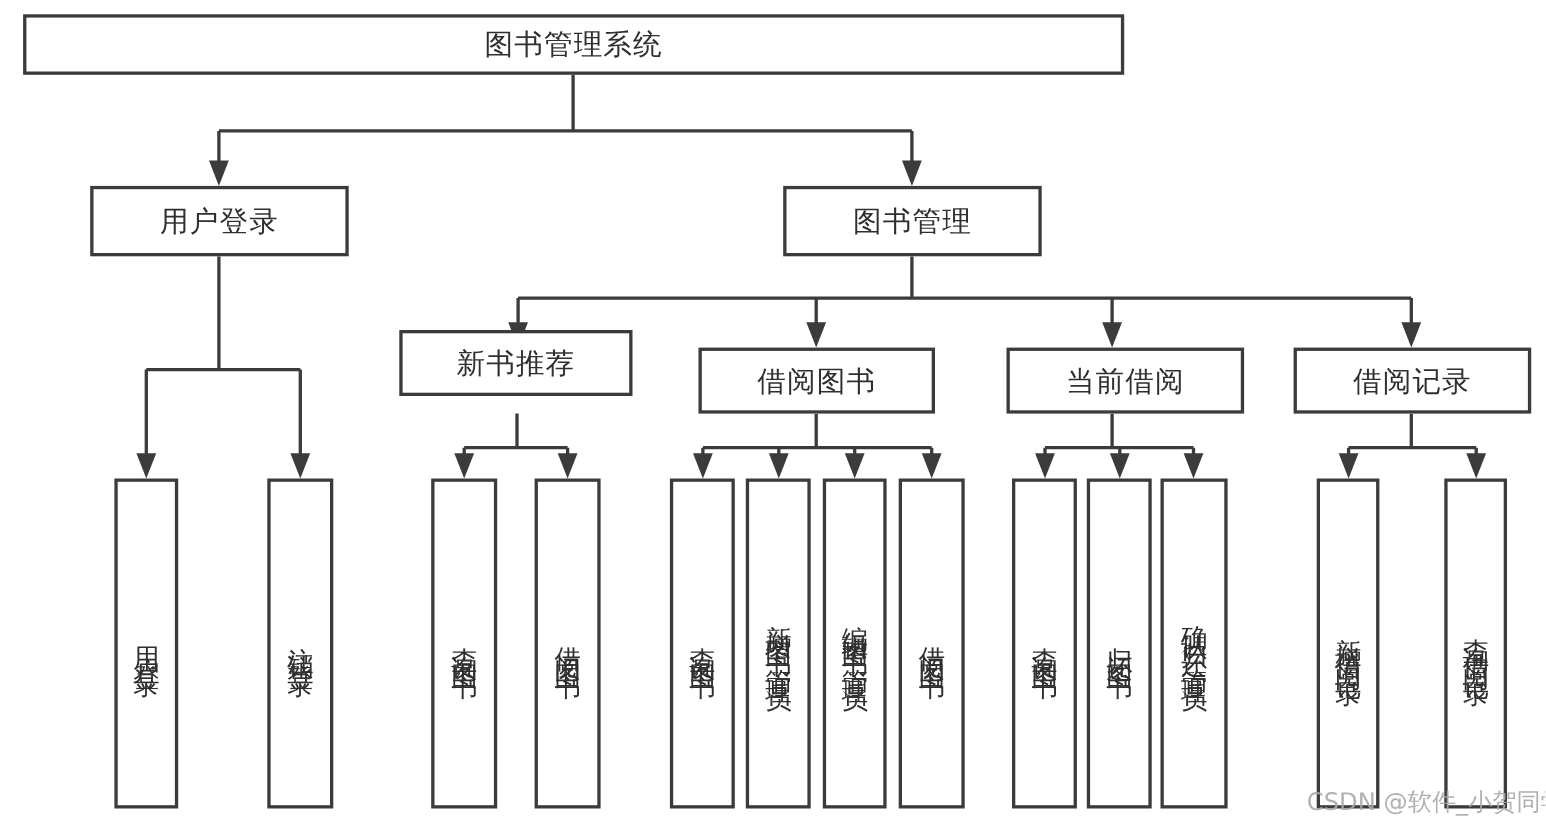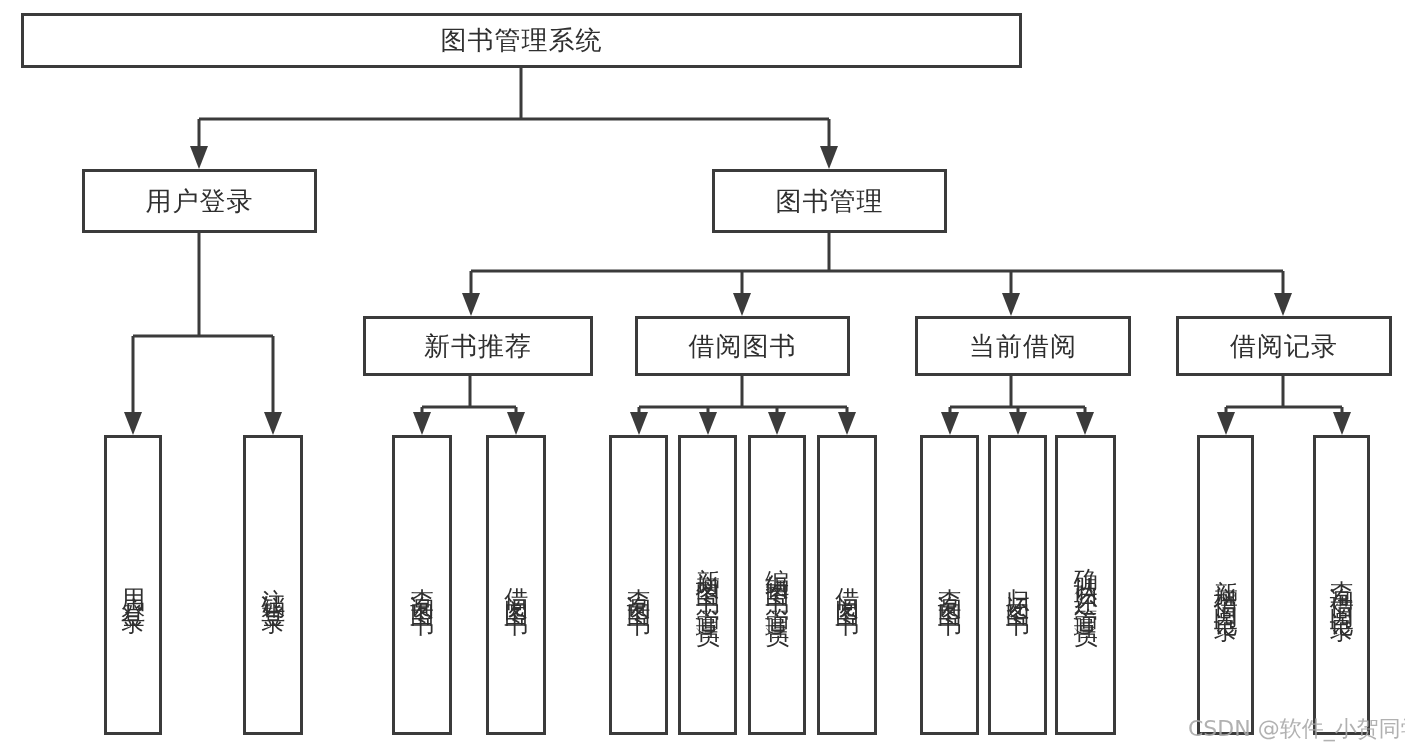--- a/index.html
+++ b/index.html
@@ -98,21 +98,21 @@
     <span class="h-label">图书管理系统</span>
   </div>
 
   <div class="node" style="left:82px; top:169px; width:235px; height:64px;">
     <span class="h-label">用户登录</span>
   </div>
   <div class="node" style="left:712px; top:169px; width:235px; height:64px;">
     <span class="h-label">图书管理</span>
   </div>
 
-  <div class="node" style="left:363px; top:316px; width:230px; height:60px;">
+  <div class="node" style="left:363px; top:300px; width:212px; height:60px;">
     <span class="h-label">新书推荐</span>
   </div>
   <div class="node" style="left:635px; top:316px; width:215px; height:60px;">
     <span class="h-label">借阅图书</span>
   </div>
   <div class="node" style="left:903px; top:316px; width:216px; height:60px;margin-left:12px;">
     <span class="h-label">当前借阅</span>
   </div>
   <div class="node" style="left:1176px; top:316px; width:216px; height:60px;">
     <span class="h-label">借阅记录</span>

